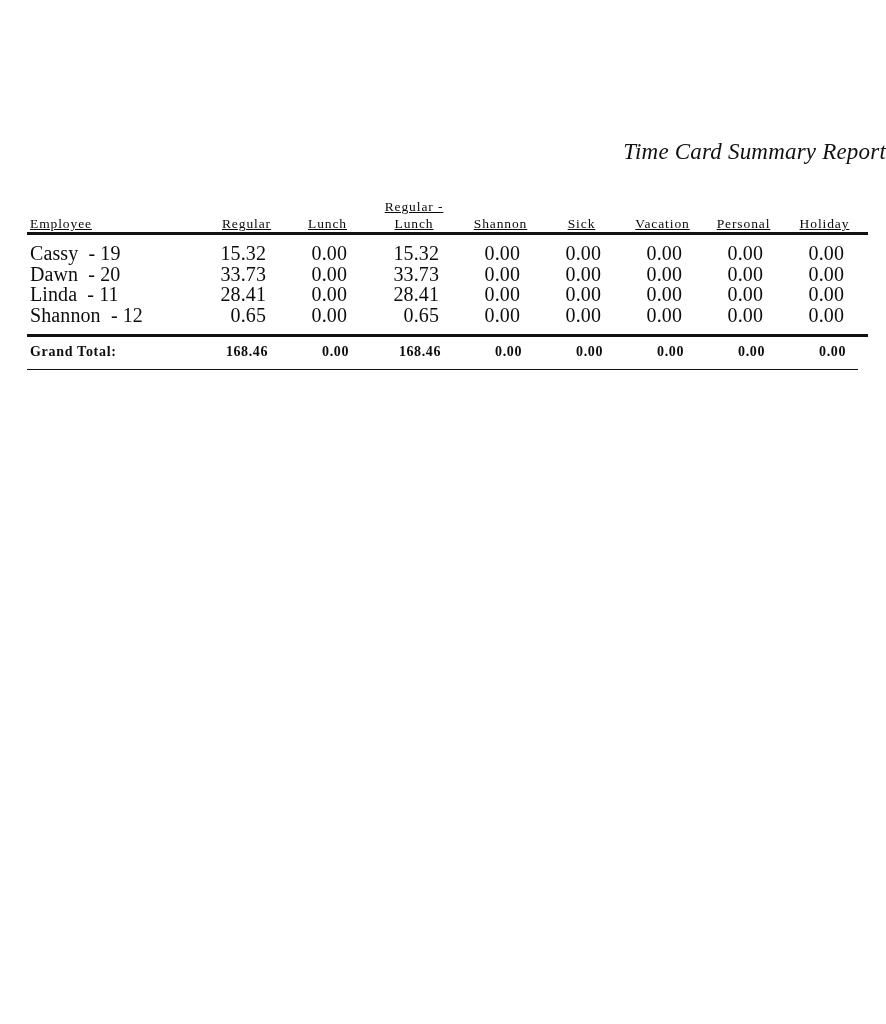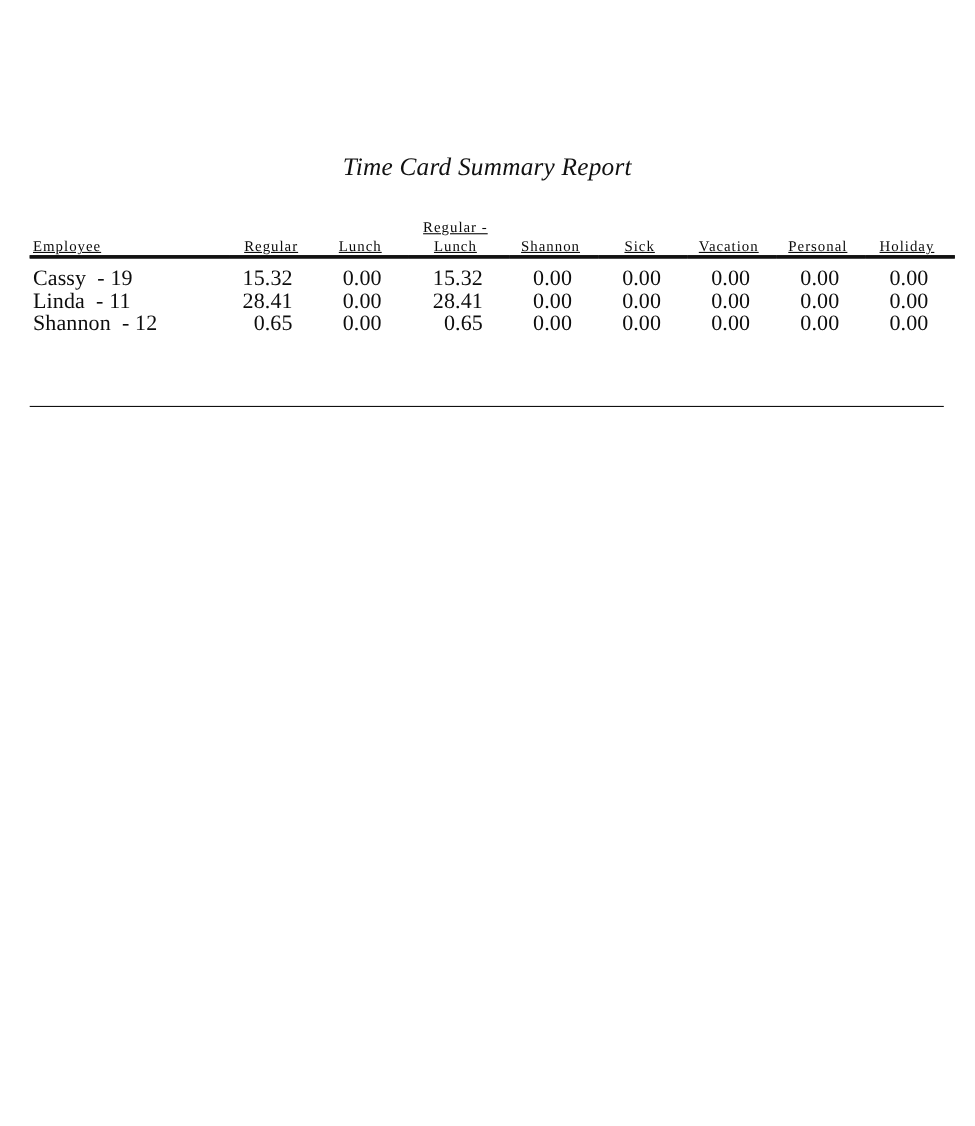--- a/index.html
+++ b/index.html
@@ -24,21 +24,21 @@
     height: 1024px;
     background: #ffffff;
   }
 
   
   .report-title {
     position: absolute;
     left: 0;
     top: 139px;
     width: 886px;
-    text-align: center;
+    text-align: right;
     font-style: italic;
     font-size: 23px;
     letter-spacing: 0.2px;
     color: #111111;
     white-space: nowrap;
   }
 
   
   .report-table {
     position: absolute;
@@ -205,20 +205,31 @@
         <td class="cell-num">15.32</td>
         <td class="cell-num">0.00</td>
         <td class="cell-num">15.32</td>
         <td class="cell-num">0.00</td>
         <td class="cell-num">0.00</td>
         <td class="cell-num">0.00</td>
         <td class="cell-num">0.00</td>
         <td class="cell-num">0.00</td>
       </tr>
 
+      <tr class="data-row">
+        <td class="cell-employee">Dawn  - 20</td>
+        <td class="cell-num">33.73</td>
+        <td class="cell-num">0.00</td>
+        <td class="cell-num">33.73</td>
+        <td class="cell-num">0.00</td>
+        <td class="cell-num">0.00</td>
+        <td class="cell-num">0.00</td>
+        <td class="cell-num">0.00</td>
+        <td class="cell-num">0.00</td>
+      </tr>
 
 
       <tr class="data-row">
         <td class="cell-employee">Linda  - 11</td>
         <td class="cell-num">28.41</td>
         <td class="cell-num">0.00</td>
         <td class="cell-num">28.41</td>
         <td class="cell-num">0.00</td>
         <td class="cell-num">0.00</td>
         <td class="cell-num">0.00</td>
@@ -244,19 +255,30 @@
         <td></td>
         <td></td>
         <td></td>
         <td></td>
         <td></td>
         <td></td>
         <td></td>
         <td></td>
       </tr>
 
+      <tr class="total-row">
+        <td class="cell-employee">Grand Total:</td>
+        <td class="cell-num">168.46</td>
+        <td class="cell-num">0.00</td>
+        <td class="cell-num">168.46</td>
+        <td class="cell-num">0.00</td>
+        <td class="cell-num">0.00</td>
+        <td class="cell-num">0.00</td>
+        <td class="cell-num">0.00</td>
+        <td class="cell-num">0.00</td>
+      </tr>
 
     </tbody>
   </table>
 
   <div class="total-thin-rule"></div>
 
 </div>
 
 </body></html>

